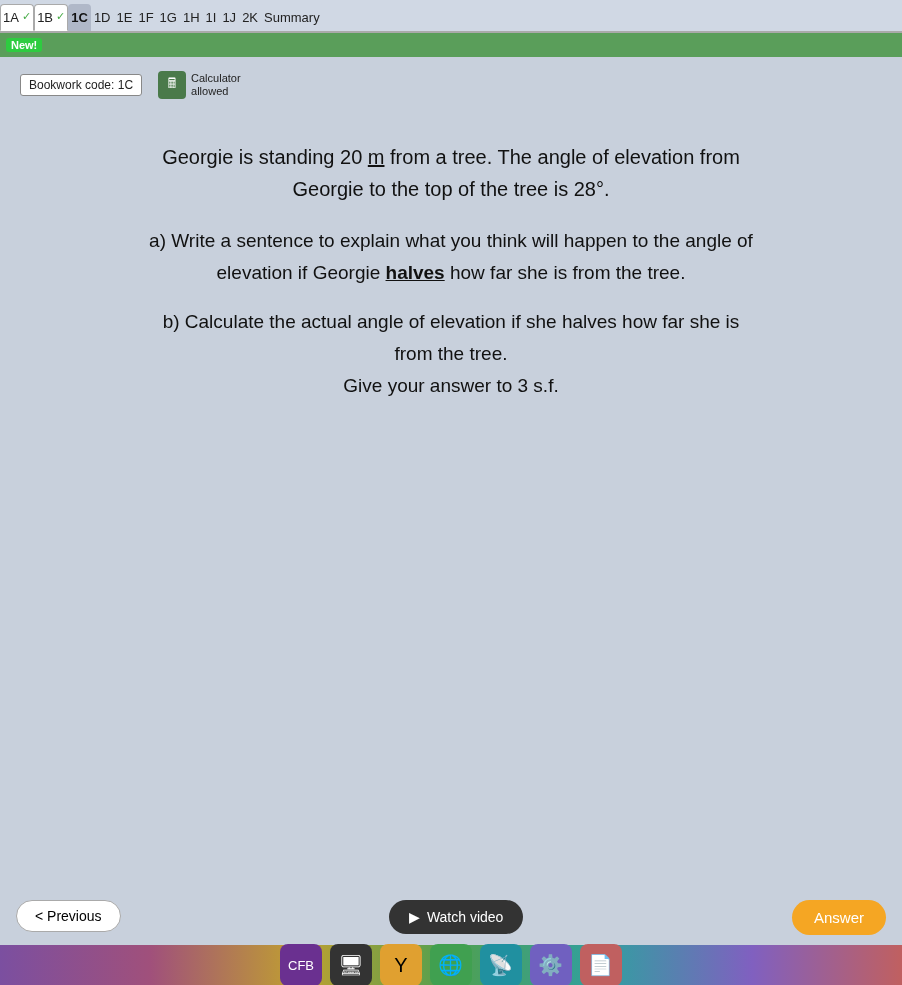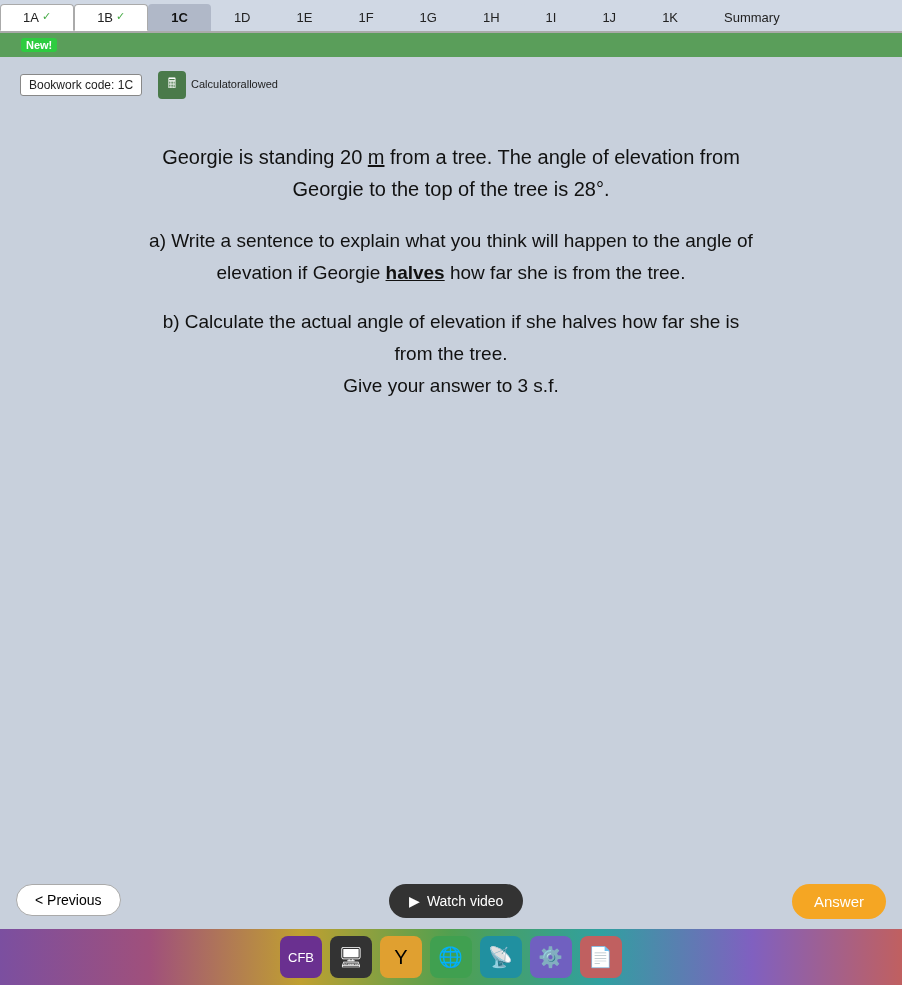--- a/index.html
+++ b/index.html
@@ -14,21 +14,21 @@
 
     
     .top-nav {
       display: flex;
       align-items: center;
       background: #d0d8e4;
       padding: 4px 0 0 0;
       border-bottom: 2px solid #aaa;
     }
     .nav-tab {
-      padding: 5px 22px;
+      padding: 5px 2px;
       font-size: 13px;
       color: #222;
       cursor: pointer;
       border-radius: 4px 4px 0 0;
       background: #d0d8e4;
       border: 1px solid transparent;
       display: flex;
       align-items: flex-start;
       gap: 3px;
     }
@@ -45,21 +45,21 @@
       background: #b0b8c8;
       font-weight: bold;
       color: #111;
     }
 
     
     .banner {
       background: #5a9e5a;
       color: #fff;
       font-size: 12px;
-      padding: 5px 21px;
+      padding: 5px 6px;
       display: flex;
       align-items: center;
       gap: 6px;
     }
     .banner-new {
       background: #2ecc40;
       color: #fff;
       font-size: 11px;
       font-weight: bold;
       padding: 1px 5px;
@@ -103,21 +103,21 @@
       background: #4a7a4a;
       border-radius: 4px;
       display: flex;
       align-items: center;
       justify-content: center;
       color: #fff;
       font-size: 14px;
     }
     .calc-text {
       display: flex;
-      flex-direction: row;
+      flex-direction: column;
       font-size: 11px;
       line-height: 1.2;
     }
 
     
     .question-content {
       padding: 30px 20px 20px 20px;
       text-align: center;
       font-size: 20px;
       line-height: 1.6;
@@ -179,21 +179,21 @@
       border: none;
       border-radius: 20px;
       padding: 9px 22px;
       font-size: 15px;
       cursor: pointer;
       font-weight: normal;
     }
 
     
     .taskbar {
-      height: 56px;
+      height: 40px;
       background: linear-gradient(to right, #7b4fa0, #a0507b, #c0a030, #50a050, #30a0a0, #8060c0, #c06060);
       display: flex;
       align-items: center;
       justify-content: center;
       gap: 8px;
       padding: 4px 8px;
     }
     .taskbar-icon {
       width: 42px;
       height: 42px;
@@ -235,21 +235,21 @@
   <div class="nav-tab">
     <span>1H</span>
   </div>
   <div class="nav-tab">
     <span>1I</span>
   </div>
   <div class="nav-tab">
     <span>1J</span>
   </div>
   <div class="nav-tab">
-    <span>1K</span>
+    <span>2K</span>
   </div>
   <div class="nav-tab">
     <span>Summary</span>
   </div>
 </div>
 
 <div class="banner">
   <span class="banner-new">New!</span>
 </div>
 

